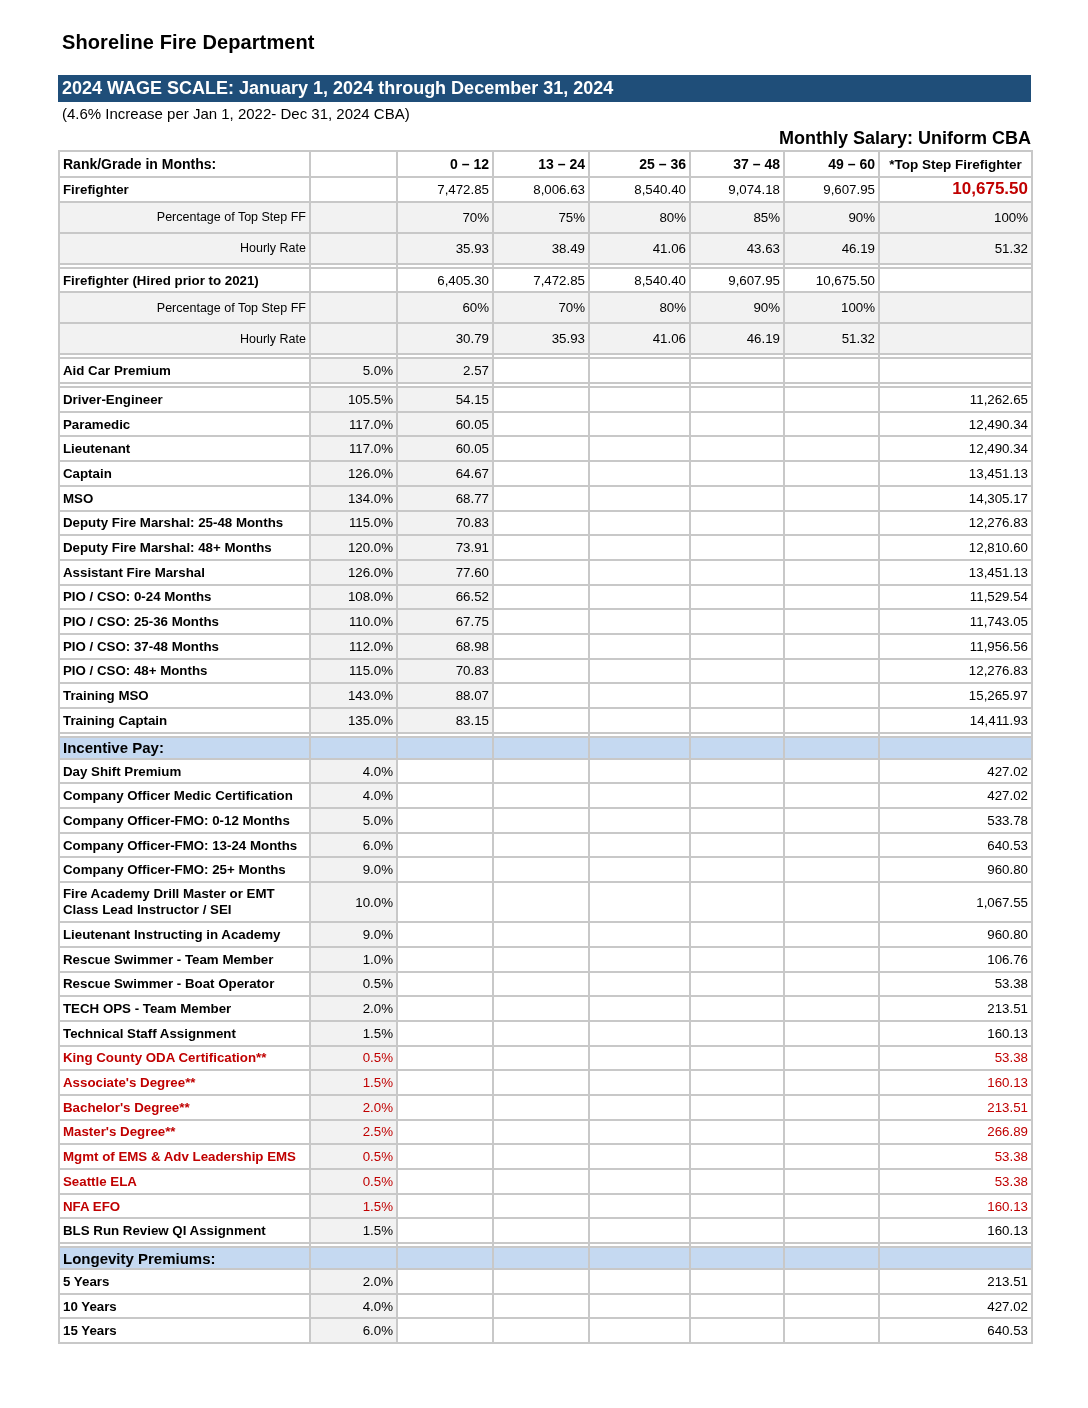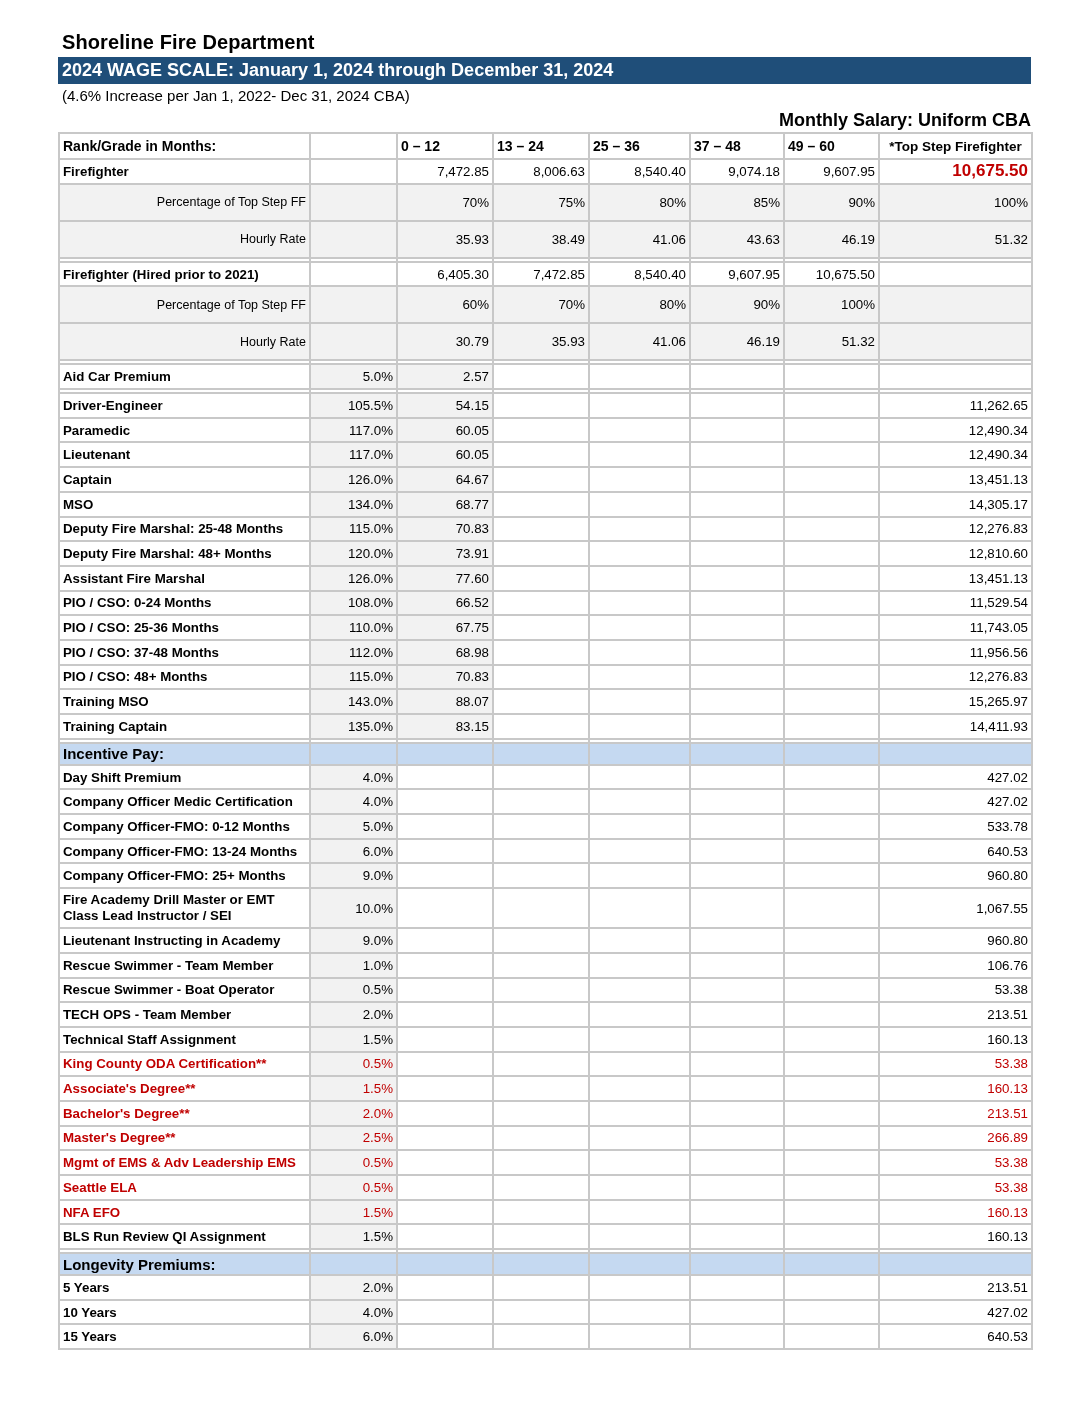--- a/index.html
+++ b/index.html
@@ -1,42 +1,42 @@
 <!DOCTYPE html>
 <html><head>
 <meta charset="utf-8">
 <style>
   * { box-sizing: border-box; margin: 0; padding: 0; }
   html, body { width: 1088px; height: 1408px; background: #ffffff; }
   body { font-family: "Liberation Sans", "DejaVu Sans", sans-serif; color: #000; position: relative; }
   .page { position: absolute; left: 58px; top: 28px; width: 973px; }
   .org-title { font-weight: bold; font-size: 20px; height: 29px; line-height: 29px; padding-left: 4px; letter-spacing: 0.1px; }
-  .banner { background: #1f4e79; color: #fff; font-weight: bold; font-size: 18px; height: 27px; line-height: 27px; padding-left: 4px; }
+  .banner { background: #1f4e79; color: #fff; font-weight: bold; font-size: 18px; height: 27px; line-height: 27px; padding-left: 4px; margin-top: 18px; }
   .subnote { font-size: 15px; height: 24px; line-height: 24px; padding-left: 4px; }
   .section-title { font-weight: bold; font-size: 18px; height: 24px; line-height: 24px; padding-left: 4px; text-align: right; }
 
   table.wage { border-collapse: collapse; width: 973px; table-layout: fixed; font-size: 13.3px; }
   table.wage td { border: 2px solid #c8c8c8; padding: 0 3px; white-space: nowrap; overflow: hidden; }
   col.c-label { width: 251px; }
   col.c-pct { width: 87px; }
   col.c-s1 { width: 96px; }
   col.c-s2 { width: 96px; }
   col.c-s3 { width: 101px; }
   col.c-s4 { width: 94px; }
   col.c-s5 { width: 95px; }
   col.c-top { width: 153px; }
 
   .num { text-align: right; }
   .lbl { font-weight: bold; }
   .sub-lbl { text-align: right; font-size: 12.5px; }
   .hdr td { font-weight: bold; font-size: 14px; height: 26px; }
-  .hdr td.ctr { text-align: left; }
+  .hdr td.ctr { text-align: right; }
   .hdr td.top { text-align: center; font-size: 13.5px; }
   tr.r td { height: 24.7px; }
-  tr.sub td { height: 37px; background: #f2f2f2; }
+  tr.sub td { height: 31px; background: #f2f2f2; }
   td.shade { background: #f2f2f2; }
   tr.gap td { height: 4px; padding: 0; border-top: 2px solid #c8c8c8; border-bottom: 2px solid #c8c8c8; }
   tr.band td { background: #c5d9f1; height: 22px; }
   tr.band td.band-lbl { font-weight: bold; font-size: 15px; }
   .red { color: #c00000; }
   .big-red { color: #c00000; font-weight: bold; font-size: 17px; }
   tr.tall td { height: 40px; }
   .wrap { white-space: normal !important; line-height: 16px; }
 </style>
 </head>

